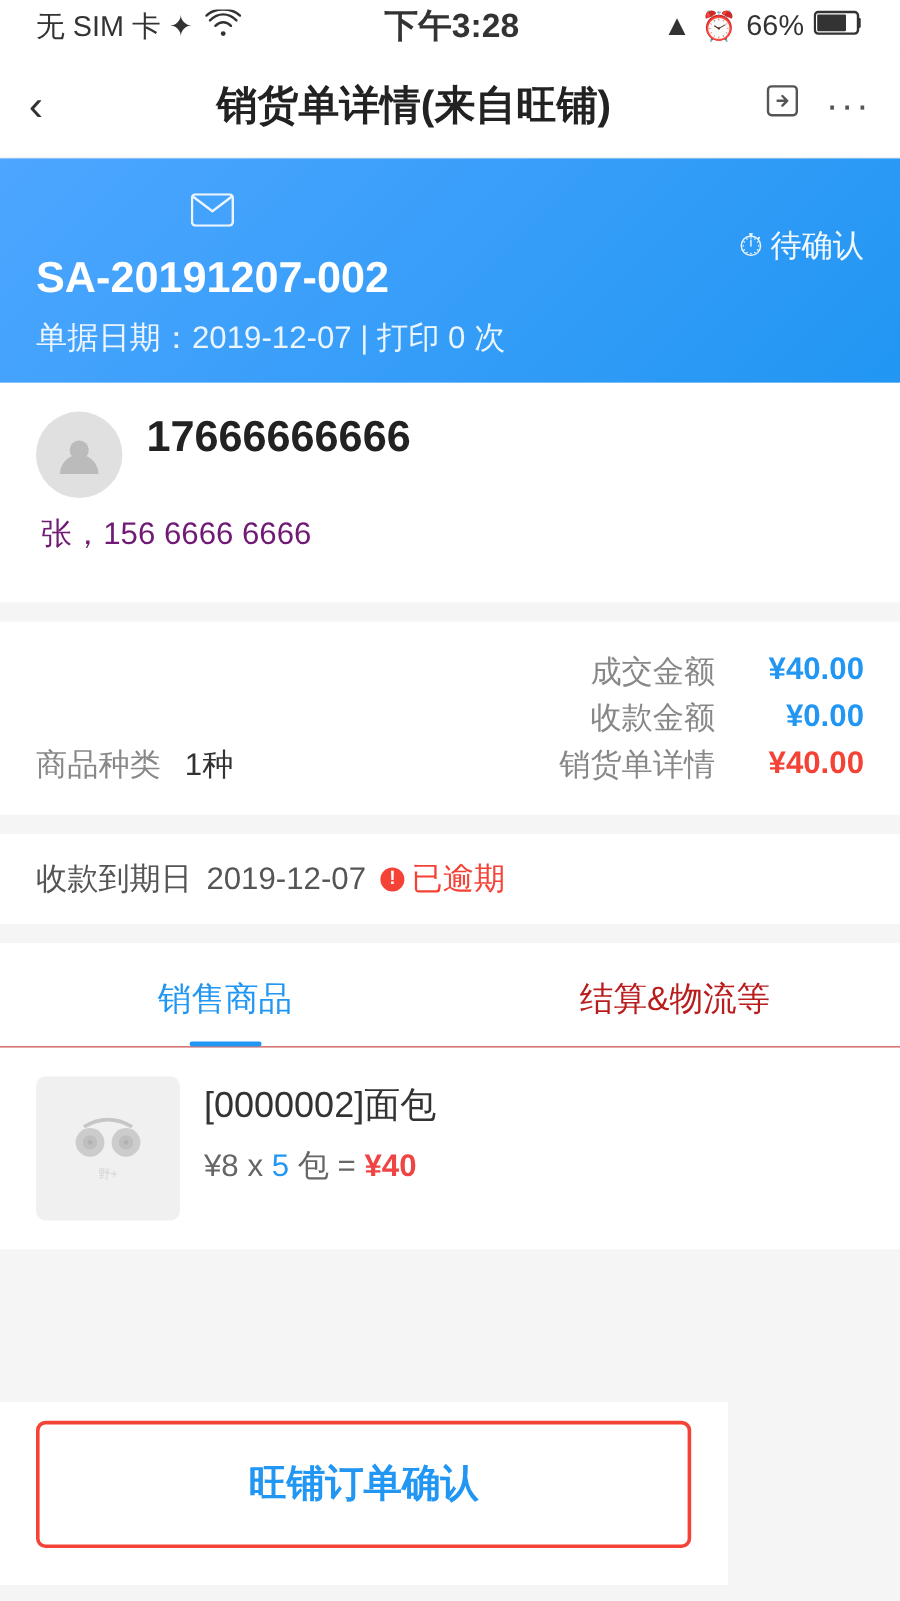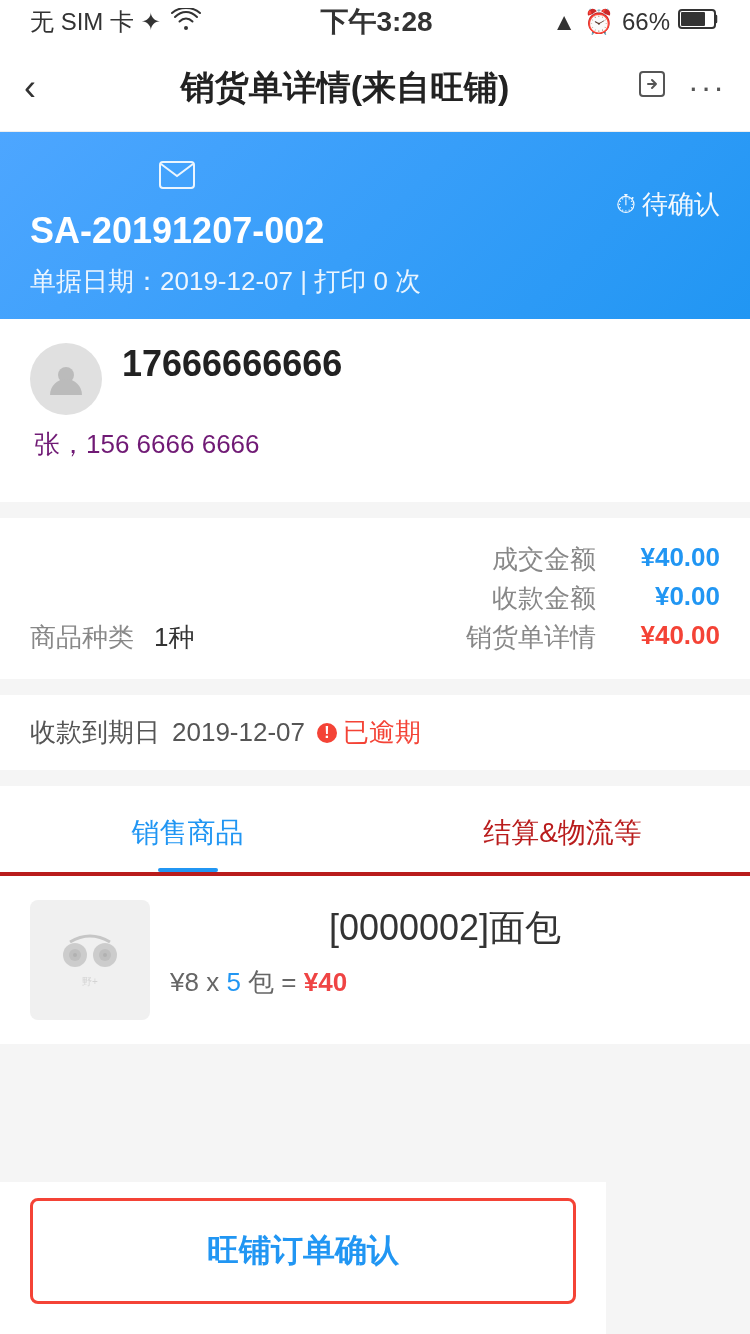--- a/index.html
+++ b/index.html
@@ -205,21 +205,21 @@
       font-weight: 700;
     }
 
     
     .tabs-section {
       background: #fff;
       margin-bottom: 0;
     }
     .tabs-row {
       display: flex;
-      border-bottom: 4px solid #b91c1c;
+      border-bottom: 1px solid #b91c1c;
     }
     .tab-item {
       flex: 1;
       text-align: center;
       padding: 28px 0 20px;
       font-size: 28px;
       color: #b91c1c;
       cursor: pointer;
       position: relative;
     }
@@ -262,43 +262,42 @@
     .product-thumb svg {
       width: 80px;
       height: 80px;
       opacity: 0.4;
     }
     .product-info {
       flex: 1;
       padding-top: 4px;
     }
     .product-name {
-      font-size: 36px;
+      font-size: 30px;
       color: #333;
       margin-bottom: 12px;
       font-weight: 500;
-      text-align: center;
     }
     .product-price {
       font-size: 26px;
       color: #666;
     }
     .product-price .qty { color: #2196F3; }
     .product-price .total { color: #ef4444; font-weight: 600; }
 
     
     .content-area {
       min-height: 200px;
       background: #f5f5f5;
     }
 
     
     .bottom-bar {
       position: fixed;
-      bottom: 0;
+      bottom: 14px;
       width: 606px;
       background: #fff;
       padding: 16px 30px 30px;
     }
     .confirm-btn {
       width: 100%;
       padding: 28px 0;
       border: 3px solid #f44336;
       background: #fff;
       border-radius: 8px;

